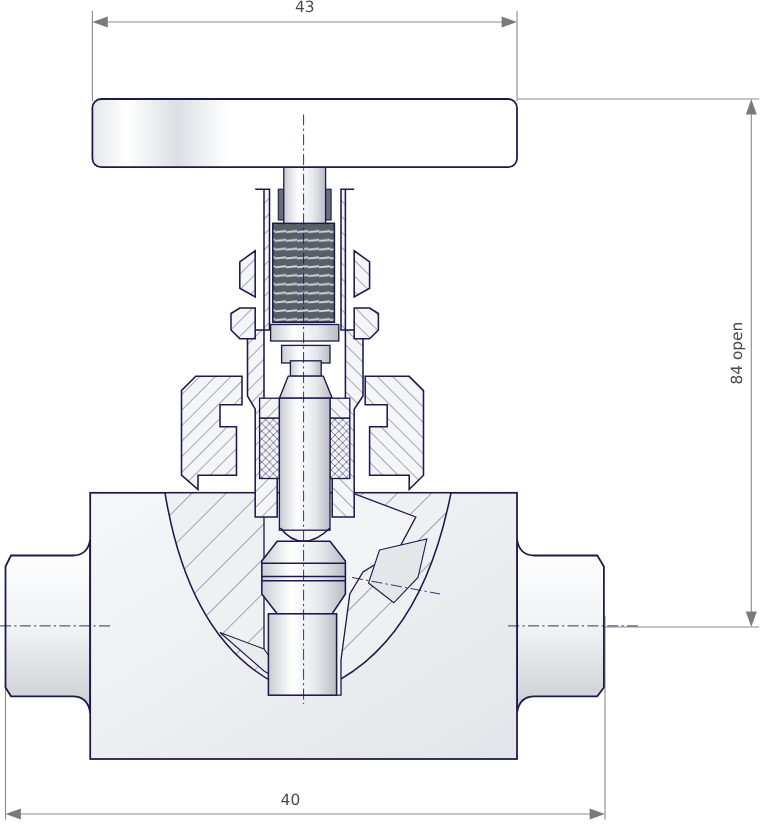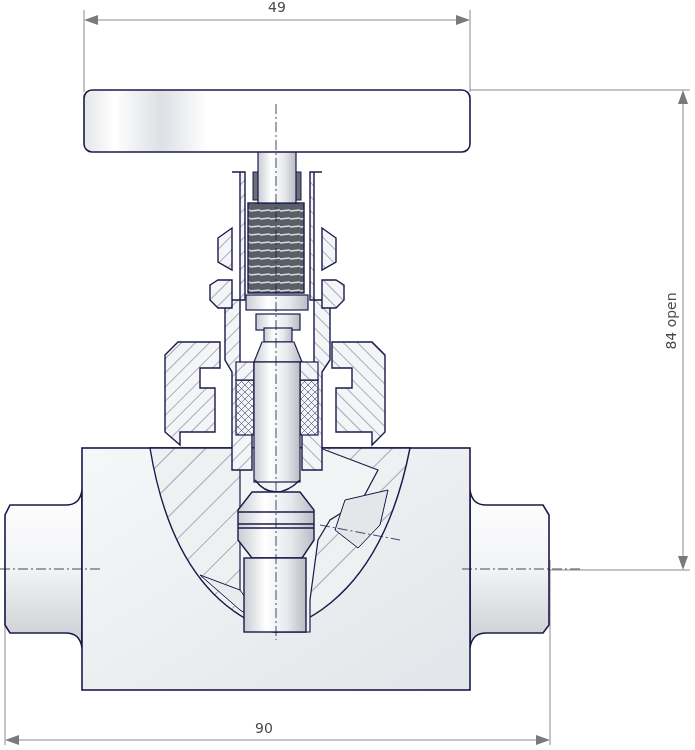--- a/index.html
+++ b/index.html
@@ -151,15 +151,15 @@
   <rect x="84" y="90" width="386" height="62" rx="8" ry="8" fill="url(#handleg)" stroke="#1c1a4a" stroke-width="1.6"></rect>
 
   <g stroke="#1c1a4a" stroke-width="0.8" stroke-dasharray="10,3,2,3">
     <line x1="276" y1="104" x2="276" y2="640"></line>
     <line x1="0" y1="569" x2="100" y2="569"></line>
     <line x1="462" y1="569" x2="580" y2="569"></line>
     <line x1="320" y1="525" x2="400" y2="540"></line>
   </g>
 </svg>
 
-<div id="dim-top" class="dim-text">49</div>
-<div id="dim-bottom" class="dim-text">90</div>
+<div id="dim-top" class="dim-text">43</div>
+<div id="dim-bottom" class="dim-text">40</div>
 <div id="dim-right" class="dim-text">84 open</div>
 
 </body></html>

